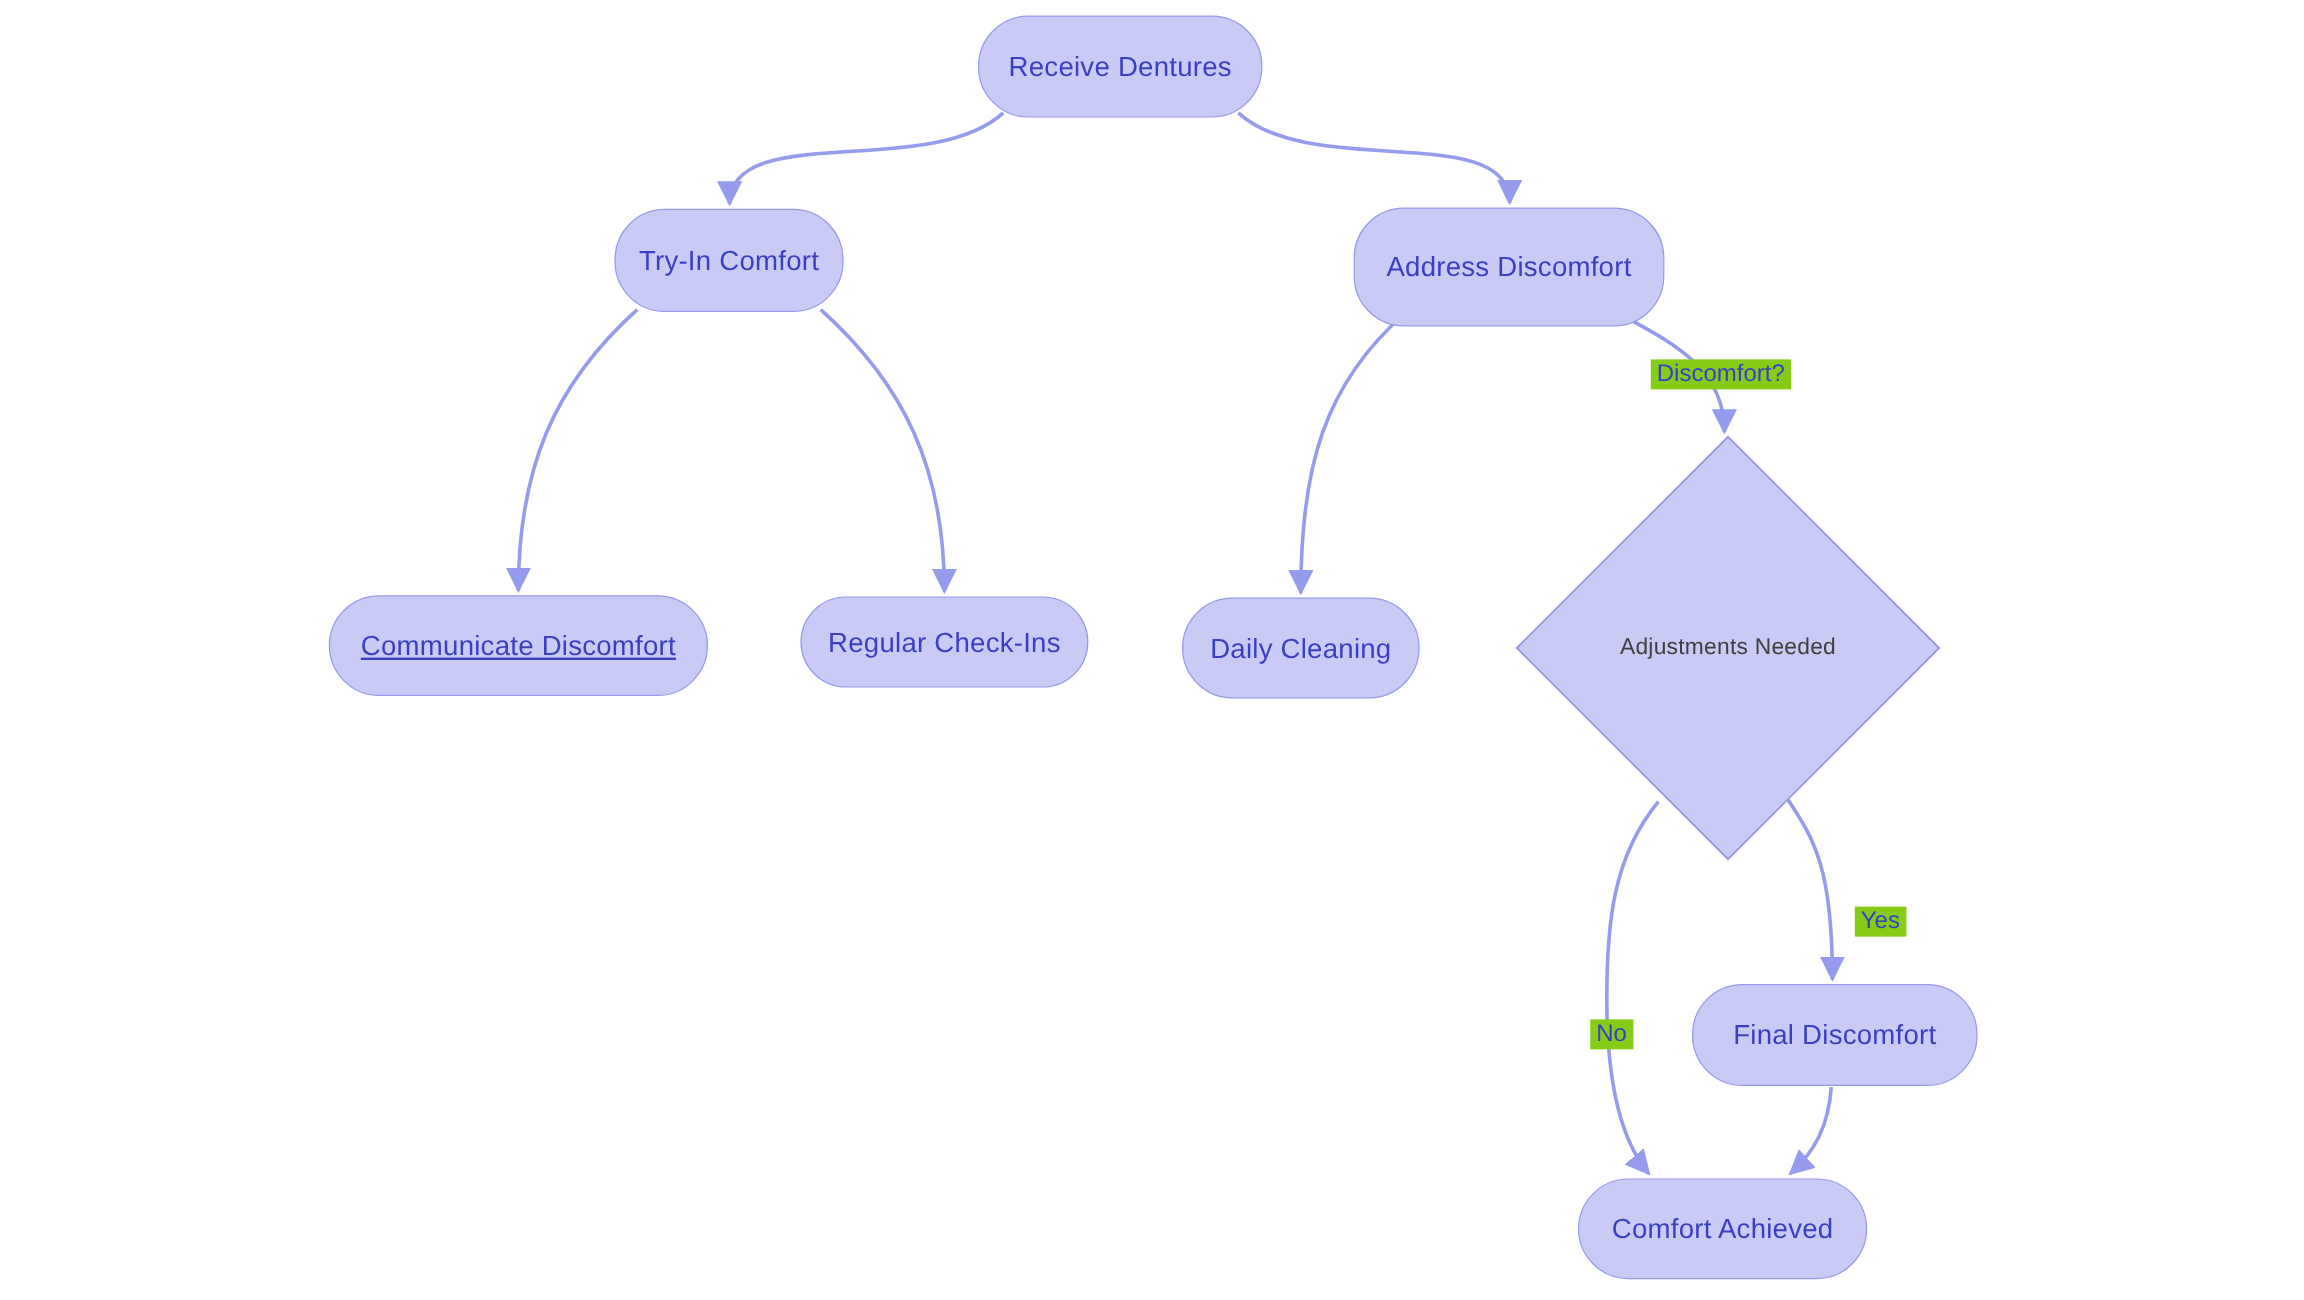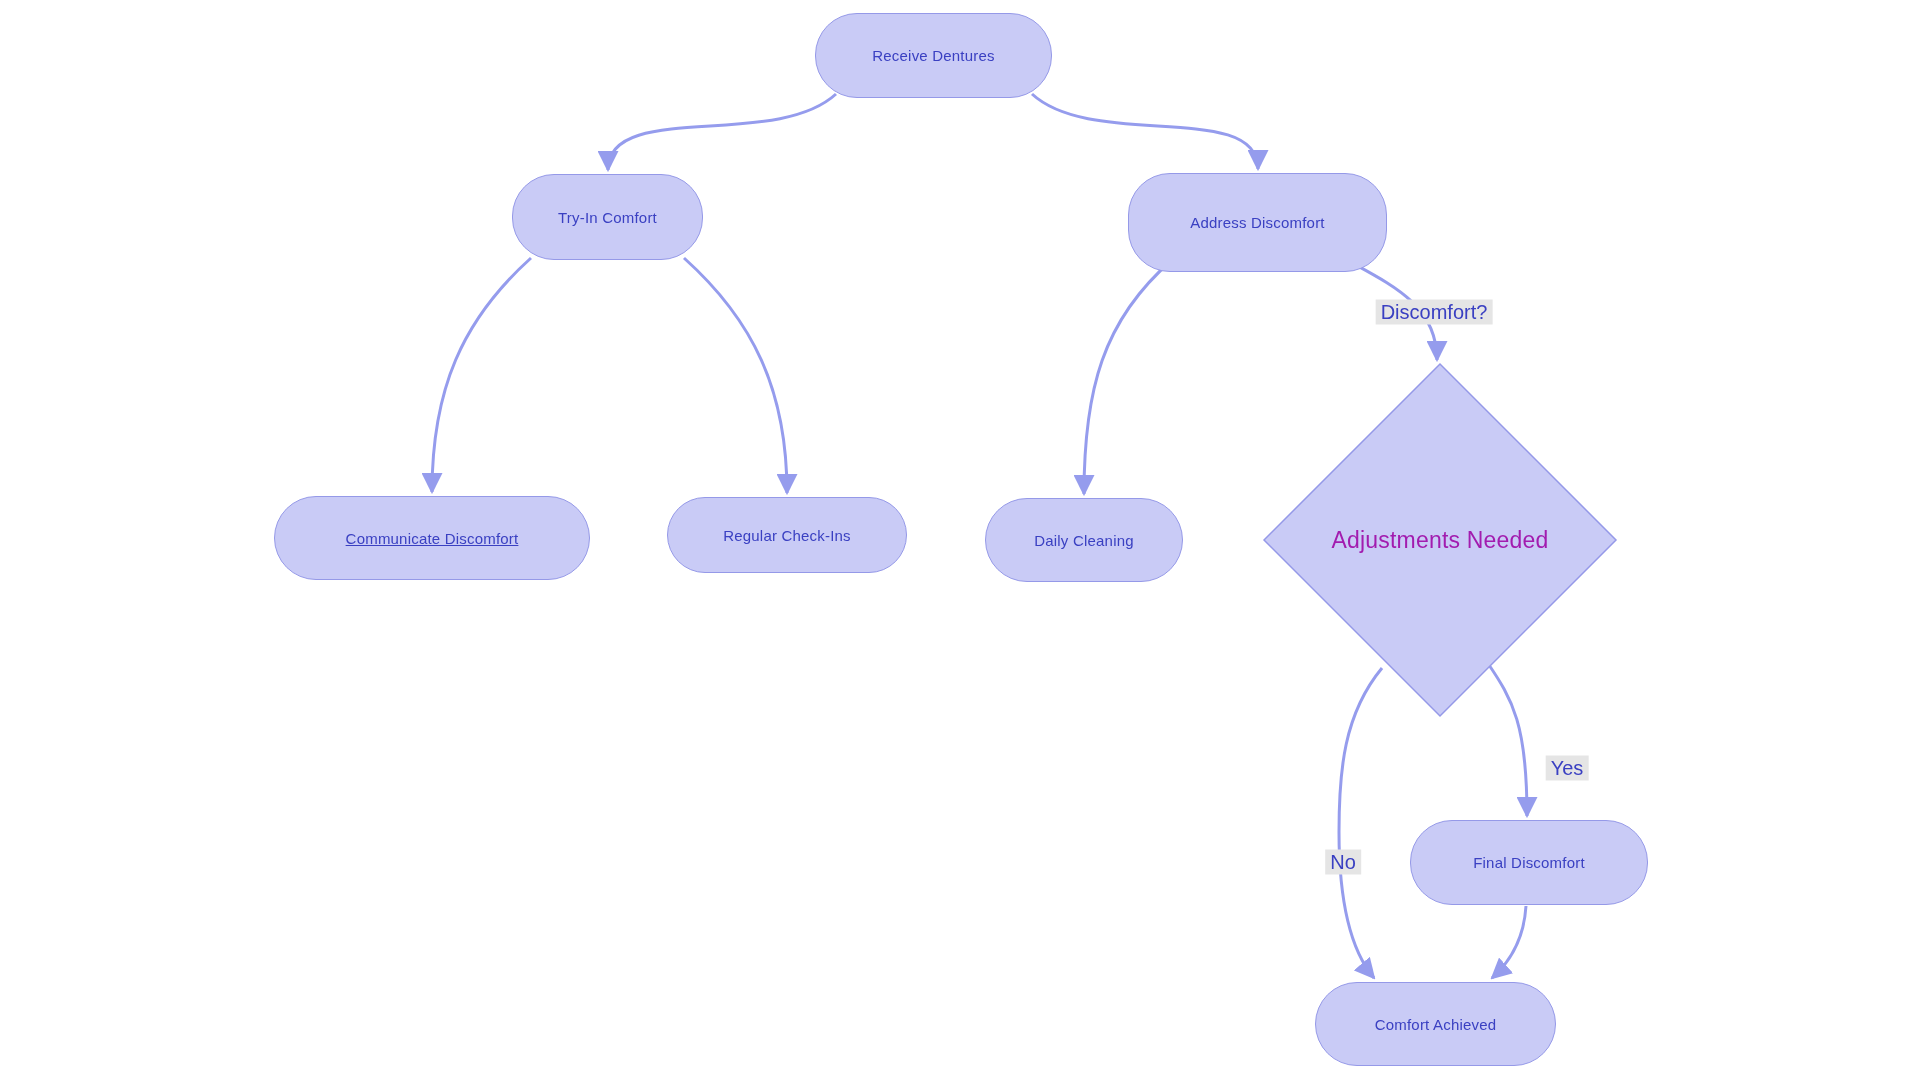--- a/index.html
+++ b/index.html
@@ -19,39 +19,39 @@
   .node {
     position: absolute;
     display: flex;
     align-items: center;
     justify-content: center;
     box-sizing: border-box;
     background: #c9cbf6;
     border: 1.5px solid #9599e8;
     border-radius: 42px;
     color: #3a40c2;
-    font-size: 15px;
+    font-size: 23px;
     letter-spacing: 0.2px;
     white-space: nowrap;
     text-align: center;
   }
   .diamond-label {
     position: absolute;
     display: flex;
     align-items: center;
     justify-content: center;
-    color: #a21caf;
-    font-size: 23px;
+    color: #404040;
+    font-size: 19px;
     letter-spacing: 0.2px;
     white-space: nowrap;
   }
   .edge-label {
     position: absolute;
     transform: translate(-50%, -50%);
-    background: #e5e5e5;
+    background: #84cc16;
     color: #3a40c2;
     font-size: 20px;
     padding: 1px 5px;
     white-space: nowrap;
   }
 </style>
 </head>
 <body>
 
 <div class="canvas">

